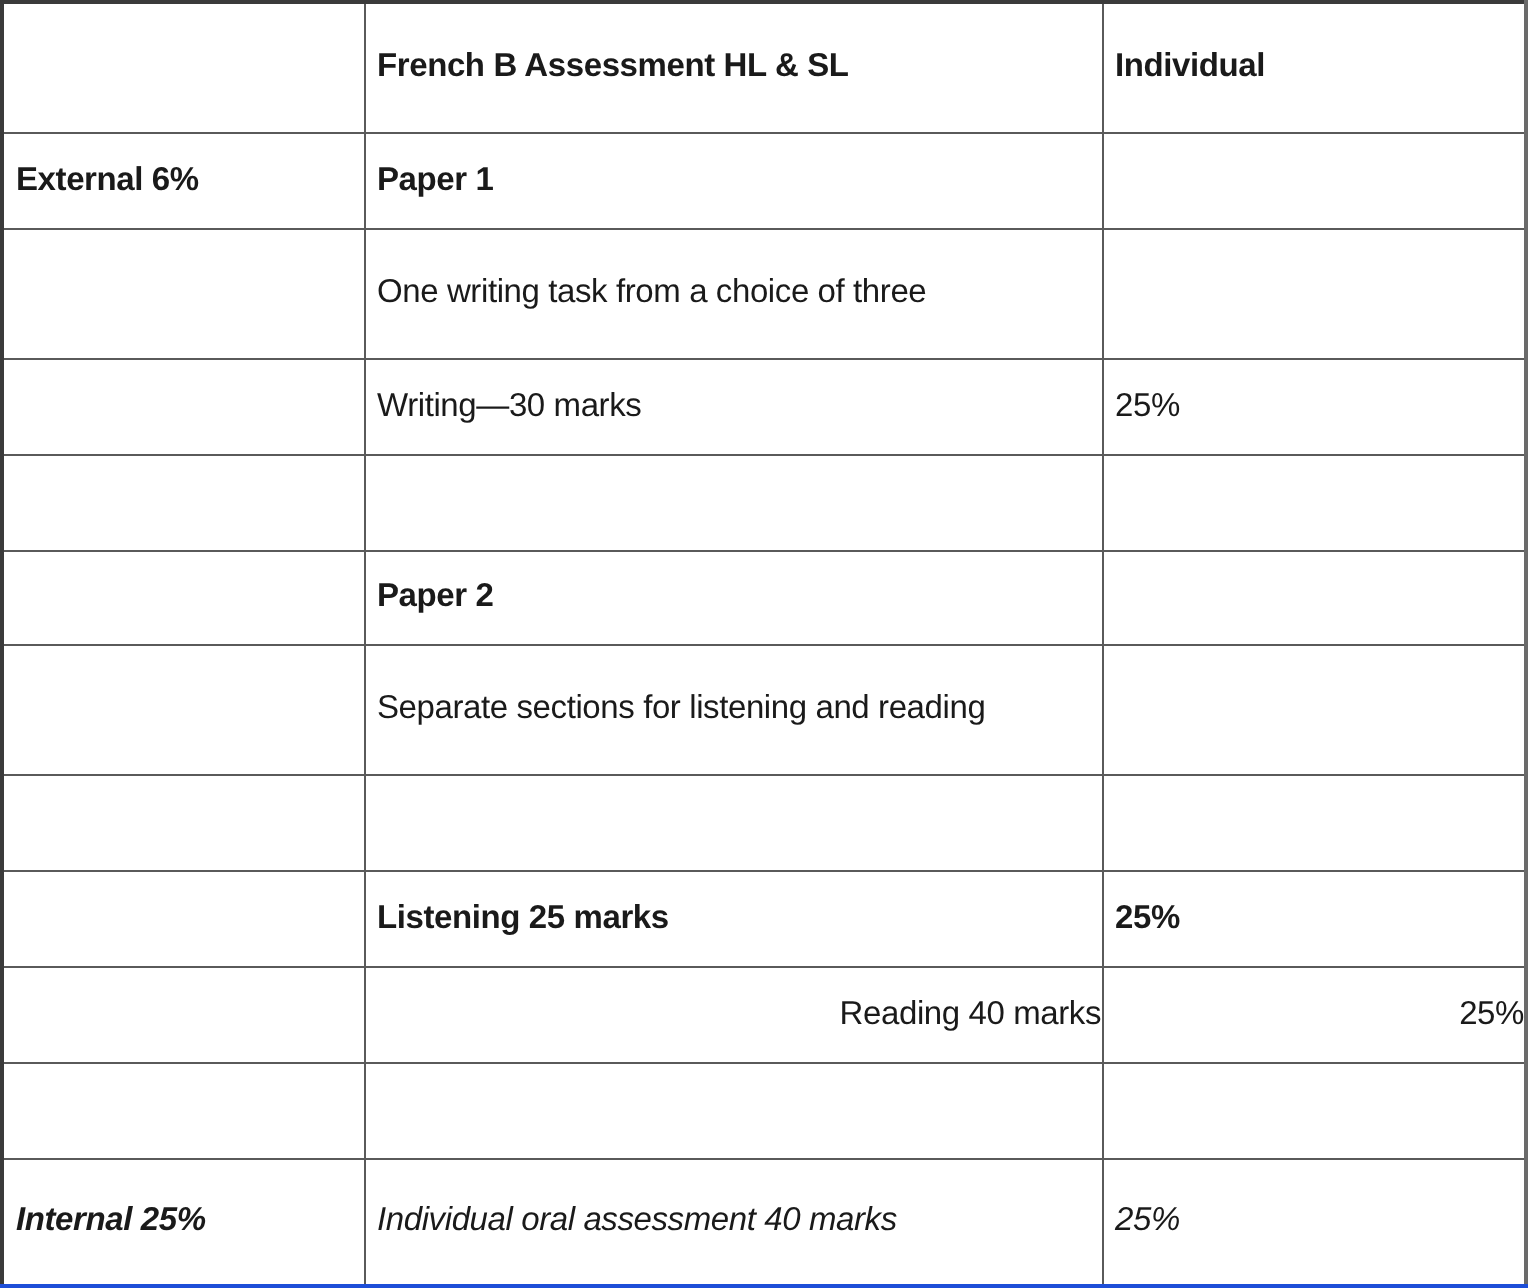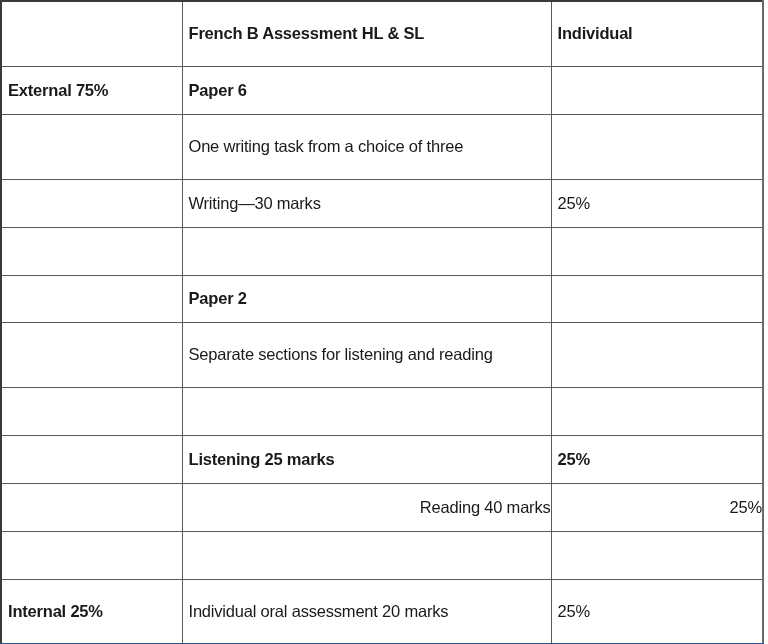--- a/index.html
+++ b/index.html
@@ -27,21 +27,21 @@
     table.assessment td {
       border: 1.5px solid #5a5a5a;
       padding: 0 0 0 6px;
       vertical-align: middle;
       font-size: 16.5px;
       letter-spacing: -0.2px;
       white-space: nowrap;
       overflow: hidden;
     }
     table.assessment tr:first-child td { border-top: 2px solid #3a3a3a; }
-    table.assessment tr:last-child td { border-bottom: 2px solid #1d4ed8; }
+    table.assessment tr:last-child td { border-bottom: 5px solid #1d4ed8; font-style: italic; }
     table.assessment td:first-child { border-left: 2px solid #3a3a3a; }
     table.assessment td:last-child { border-right: 2px solid #6a6a6a; }
     .bold { font-weight: bold; }
     col.c1 { width: 181px; }
     col.c2 { width: 369px; }
     col.c3 { width: 212px; }
   </style>
 </head>
 <body>
 
@@ -51,22 +51,22 @@
       <col class="c2">
       <col class="c3">
   </colgroup>
   <tbody>
     <tr style="height:65px;">
       <td class="bold"></td>
       <td class="bold">French B Assessment HL &amp; SL</td>
       <td class="bold">Individual</td>
     </tr>
     <tr style="height:48px;">
-      <td class="bold">External 75%</td>
-      <td class="bold">Paper 6</td>
+      <td class="bold">External 6%</td>
+      <td class="bold">Paper 1</td>
       <td></td>
     </tr>
     <tr style="height:65px;">
       <td></td>
       <td>One writing task from a choice of three</td>
       <td></td>
     </tr>
     <tr style="height:48px;margin-left:40px;">
       <td></td>
       <td>Writing—30 marks</td>
@@ -102,17 +102,17 @@
       <td>Reading 40 marks</td>
       <td>25%</td>
     </tr>
     <tr style="height:48px;">
       <td></td>
       <td></td>
       <td></td>
     </tr>
     <tr style="height:65px;">
       <td class="bold">Internal 25%</td>
-      <td>Individual oral assessment 20 marks</td>
+      <td>Individual oral assessment 40 marks</td>
       <td>25%</td>
     </tr>
   </tbody>
 </table>
 
 </body></html>

